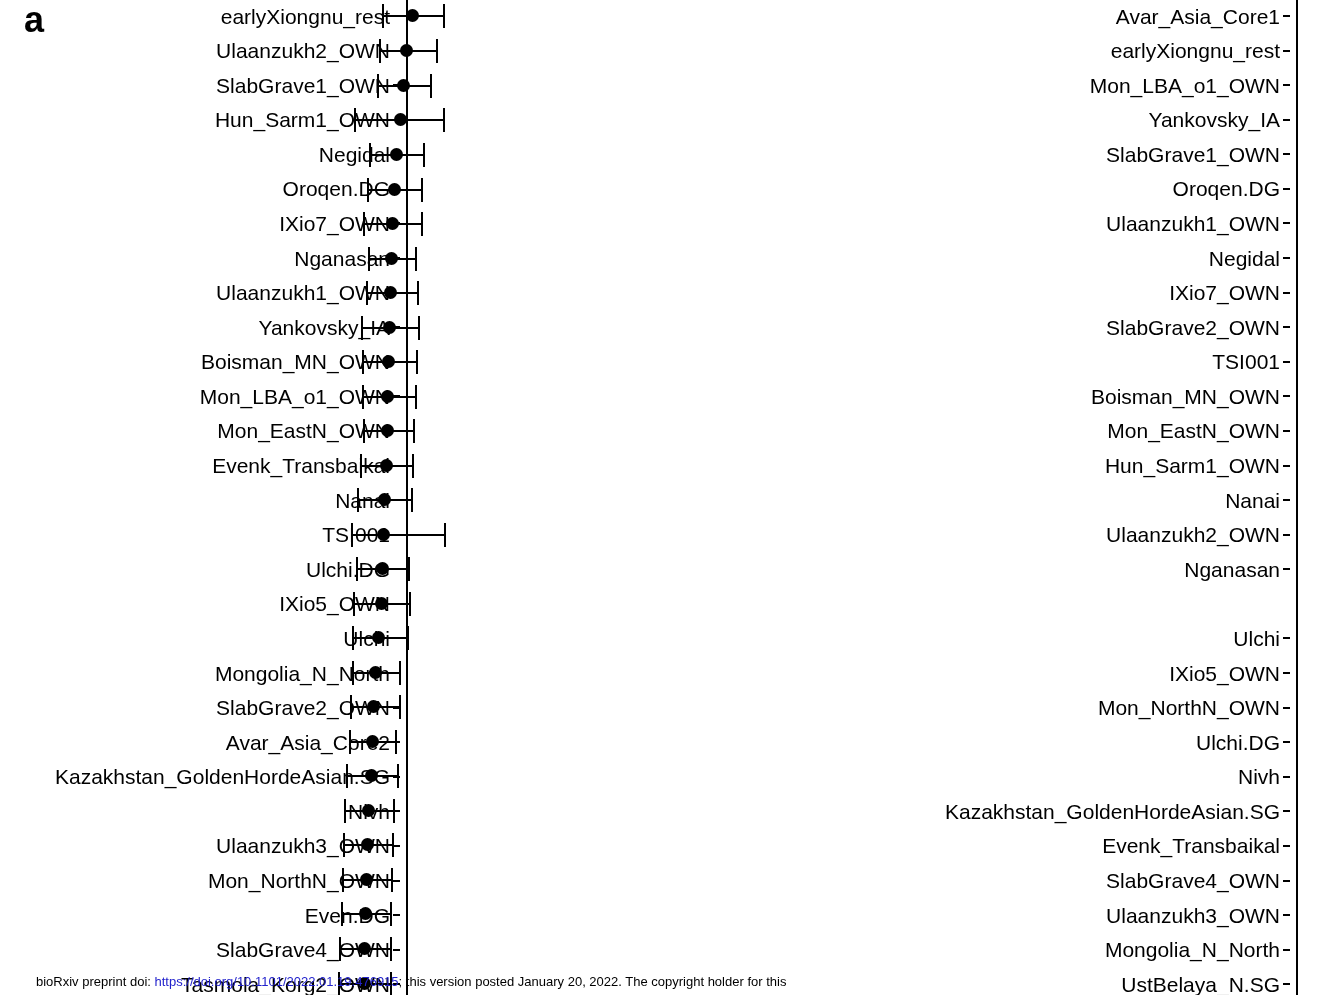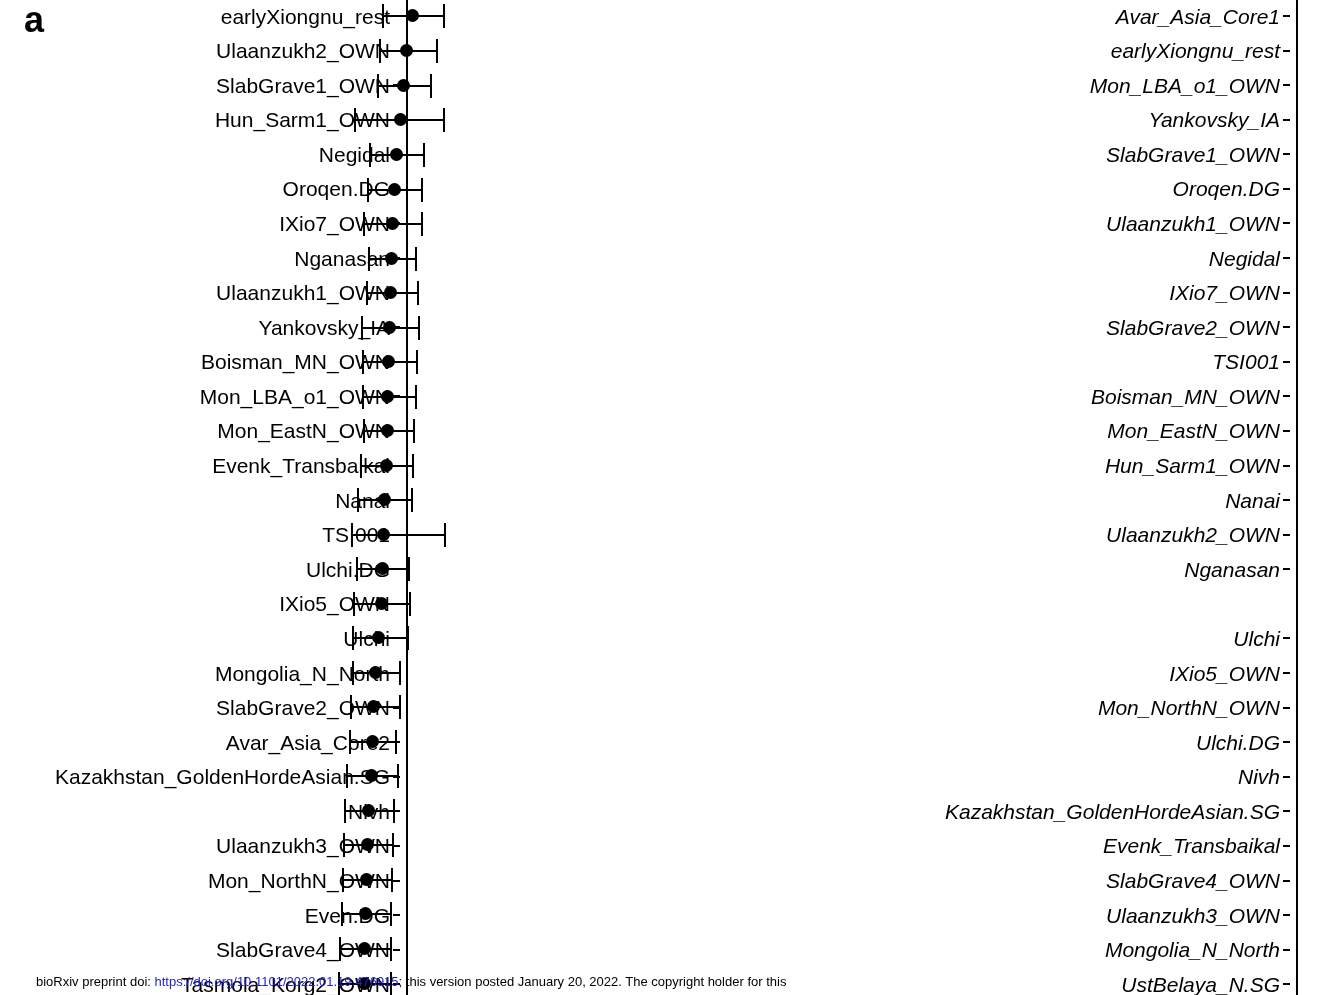--- a/index.html
+++ b/index.html
@@ -52,21 +52,21 @@
   #panel-a .axis-spine { left: 406px; }
   #panel-b .axis-spine { left: 416px; }
 
   
   .tick-labels {
     position: absolute;
     top: 0;
     height: 995px;
   }
   #panel-a .tick-labels { left: 0px;   width: 400px; }
-  #panel-b .tick-labels { left: 0px;   width: 410px; font-style: italic; }
+  #panel-b .tick-labels { left: 0px;   width: 410px; }
 
   .tick-row {
     position: absolute;
     right: 0;
     height: 28px;
     display: flex;
     align-items: center;
     justify-content: flex-end;
     white-space: nowrap;
   }

